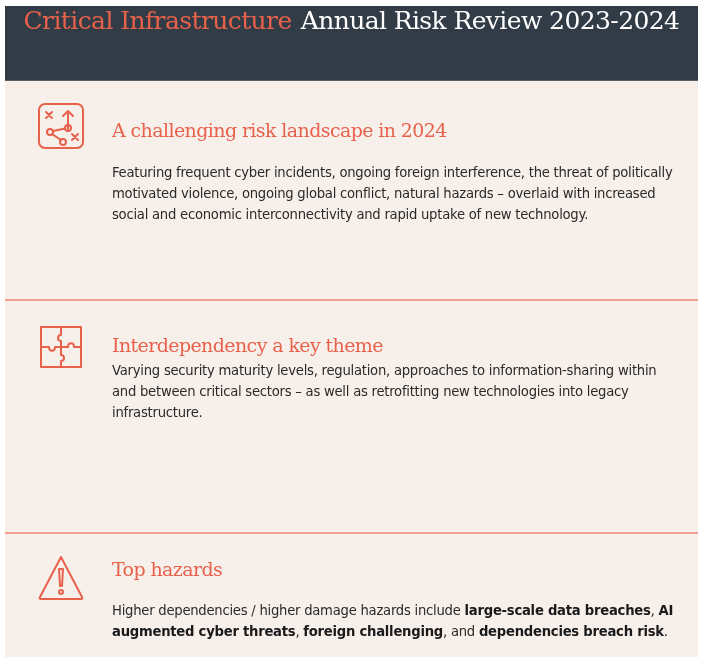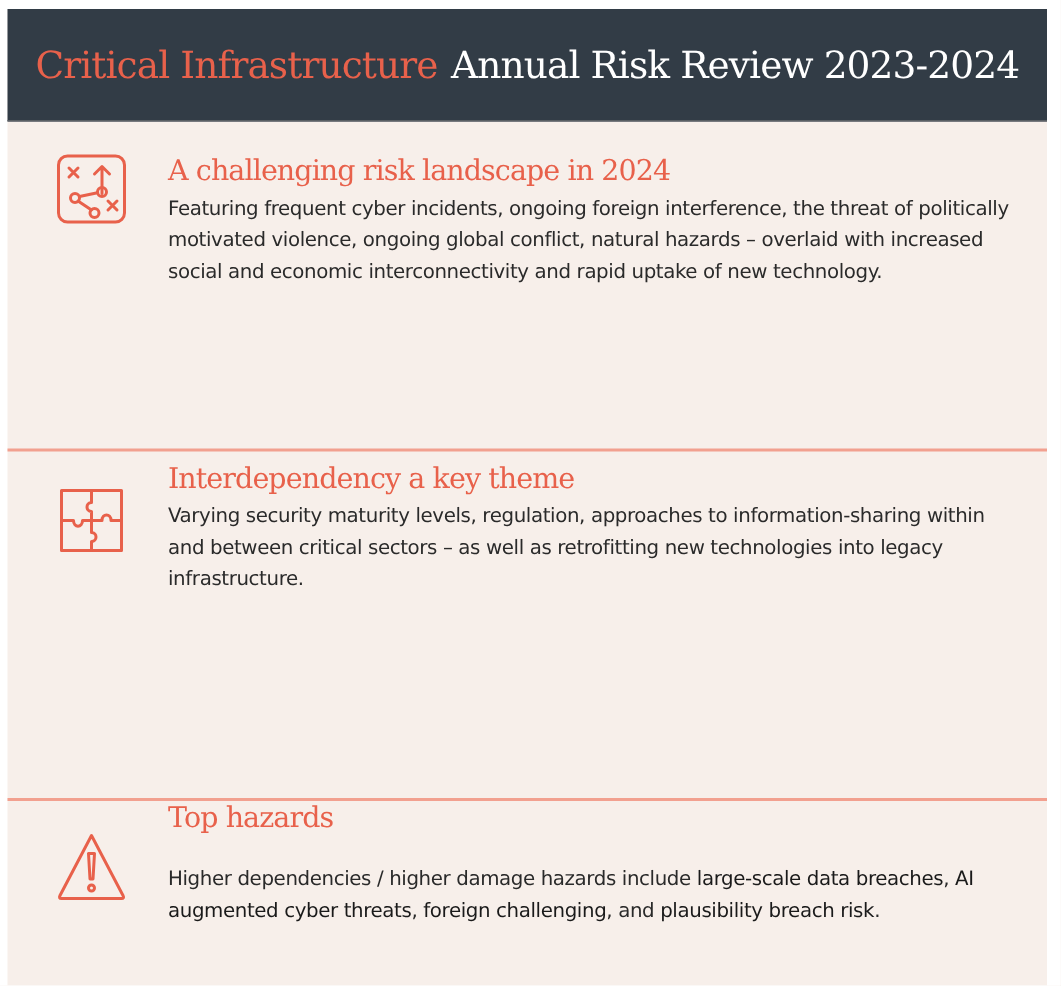--- a/index.html
+++ b/index.html
@@ -3,53 +3,53 @@
   <meta charset="utf-8">
   <style>
     html, body { margin: 0; padding: 0; background: #ffffff; }
     body { width: 707px; height: 657px; position: relative; overflow: hidden; }
     .panel {
       position: absolute; left: 5px; top: 6px; width: 693px; height: 651px;
       background: #f7efea;
     }
     .header {
       height: 74px; background: #323c46;
-      display: flex; align-items: center; justify-content: center;
+      display: flex; align-items: flex-start; justify-content: center;
       font-family: "DejaVu Serif", "Liberation Serif", serif;
       font-size: 25px; letter-spacing: -0.6px;
       border-bottom: 1px solid #5a5f64;
     }
     .header .accent { color: #e8614b; }
     .header .rest { color: #ffffff; margin-left: 9px; }
     .section { position: relative; border-bottom: 2px solid #f2a08f; }
     .section .icon {
       position: absolute; left: 31px; width: 50px; height: 50px;
     }
     .section .content { margin-left: 107px; margin-right: 16px; }
     .section h2 {
       margin: 0; font-family: "DejaVu Serif", "Liberation Serif", serif;
       font-weight: normal; color: #e8614b; font-size: 19px; letter-spacing: -0.6px;
     }
     .section p {
       margin: 0; font-family: "DejaVu Sans", "Liberation Sans", sans-serif;
       font-size: 13.2px; line-height: 21px; color: #2a2a2a; letter-spacing: -0.25px;
     }
-    .section p b { font-weight: normal; color: #1a1a1a; }
+    .section p b { font-weight: bold; color: #1a1a1a; }
     #s1 { height: 218px; }
     #s1 .icon { top: 20px; }
-    #s1 h2 { padding-top: 22px; }
-    #s1 p { margin-top: 4px; }
+    #s1 h2 { padding-top: 38px; }
+    #s1 p { margin-top: 21px; }
     #s2 { height: 231px; }
     #s2 .icon { top: 21px; }
-    #s2 h2 { padding-top: 7px; }
+    #s2 h2 { padding-top: 33px; }
     #s2 p.p1 { margin-top: 4px; }
     #s2 p.p2 { margin-top: 21px; }
     #s3 { height: 195px; }
     #s3 .icon { top: 19px; }
-    #s3 h2 { }
+    #s3 h2 { padding-top: 24px; }
     #s3 p.p1 { margin-top: 20px; }
   </style>
 </head>
 <body>
 
 <div class="panel">
   <div class="header">
     <span class="accent">Critical Infrastructure</span>
     <span class="rest">Annual Risk Review 2023-2024</span>
   </div>
@@ -87,17 +87,17 @@
   </div>
 
   <div class="section" id="s3">
     <svg class="icon" viewBox="0 0 50 50" fill="none" stroke="#e8614b" stroke-width="2" stroke-linecap="round" stroke-linejoin="round">
       <path d="M25 4 L46 44 Q47 46 45 46 L5 46 Q3 46 4 44 Z"></path>
       <path d="M23 16 L27 16 L26 33 L24 33 Z"></path>
       <circle cx="25" cy="39" r="2"></circle>
     </svg>
     <div class="content">
       <h2>Top hazards</h2>
-      <p class="p1"><span>Higher dependencies / higher damage hazards include </span><b>large-scale data breaches</b><span>, </span><b>AI augmented cyber threats</b><span>, </span><b>foreign challenging</b><span>, and </span><b>plausibility breach risk</b><span>.</span></p>
+      <p class="p1"><span>Higher dependencies / higher damage hazards include </span><b>large-scale data breaches</b><span>, </span><b>AI augmented cyber threats</b><span>, </span><b>foreign challenging</b><span>, and </span><b>dependencies breach risk</b><span>.</span></p>
 
     </div>
   </div>
 </div>
 
 </body></html>

